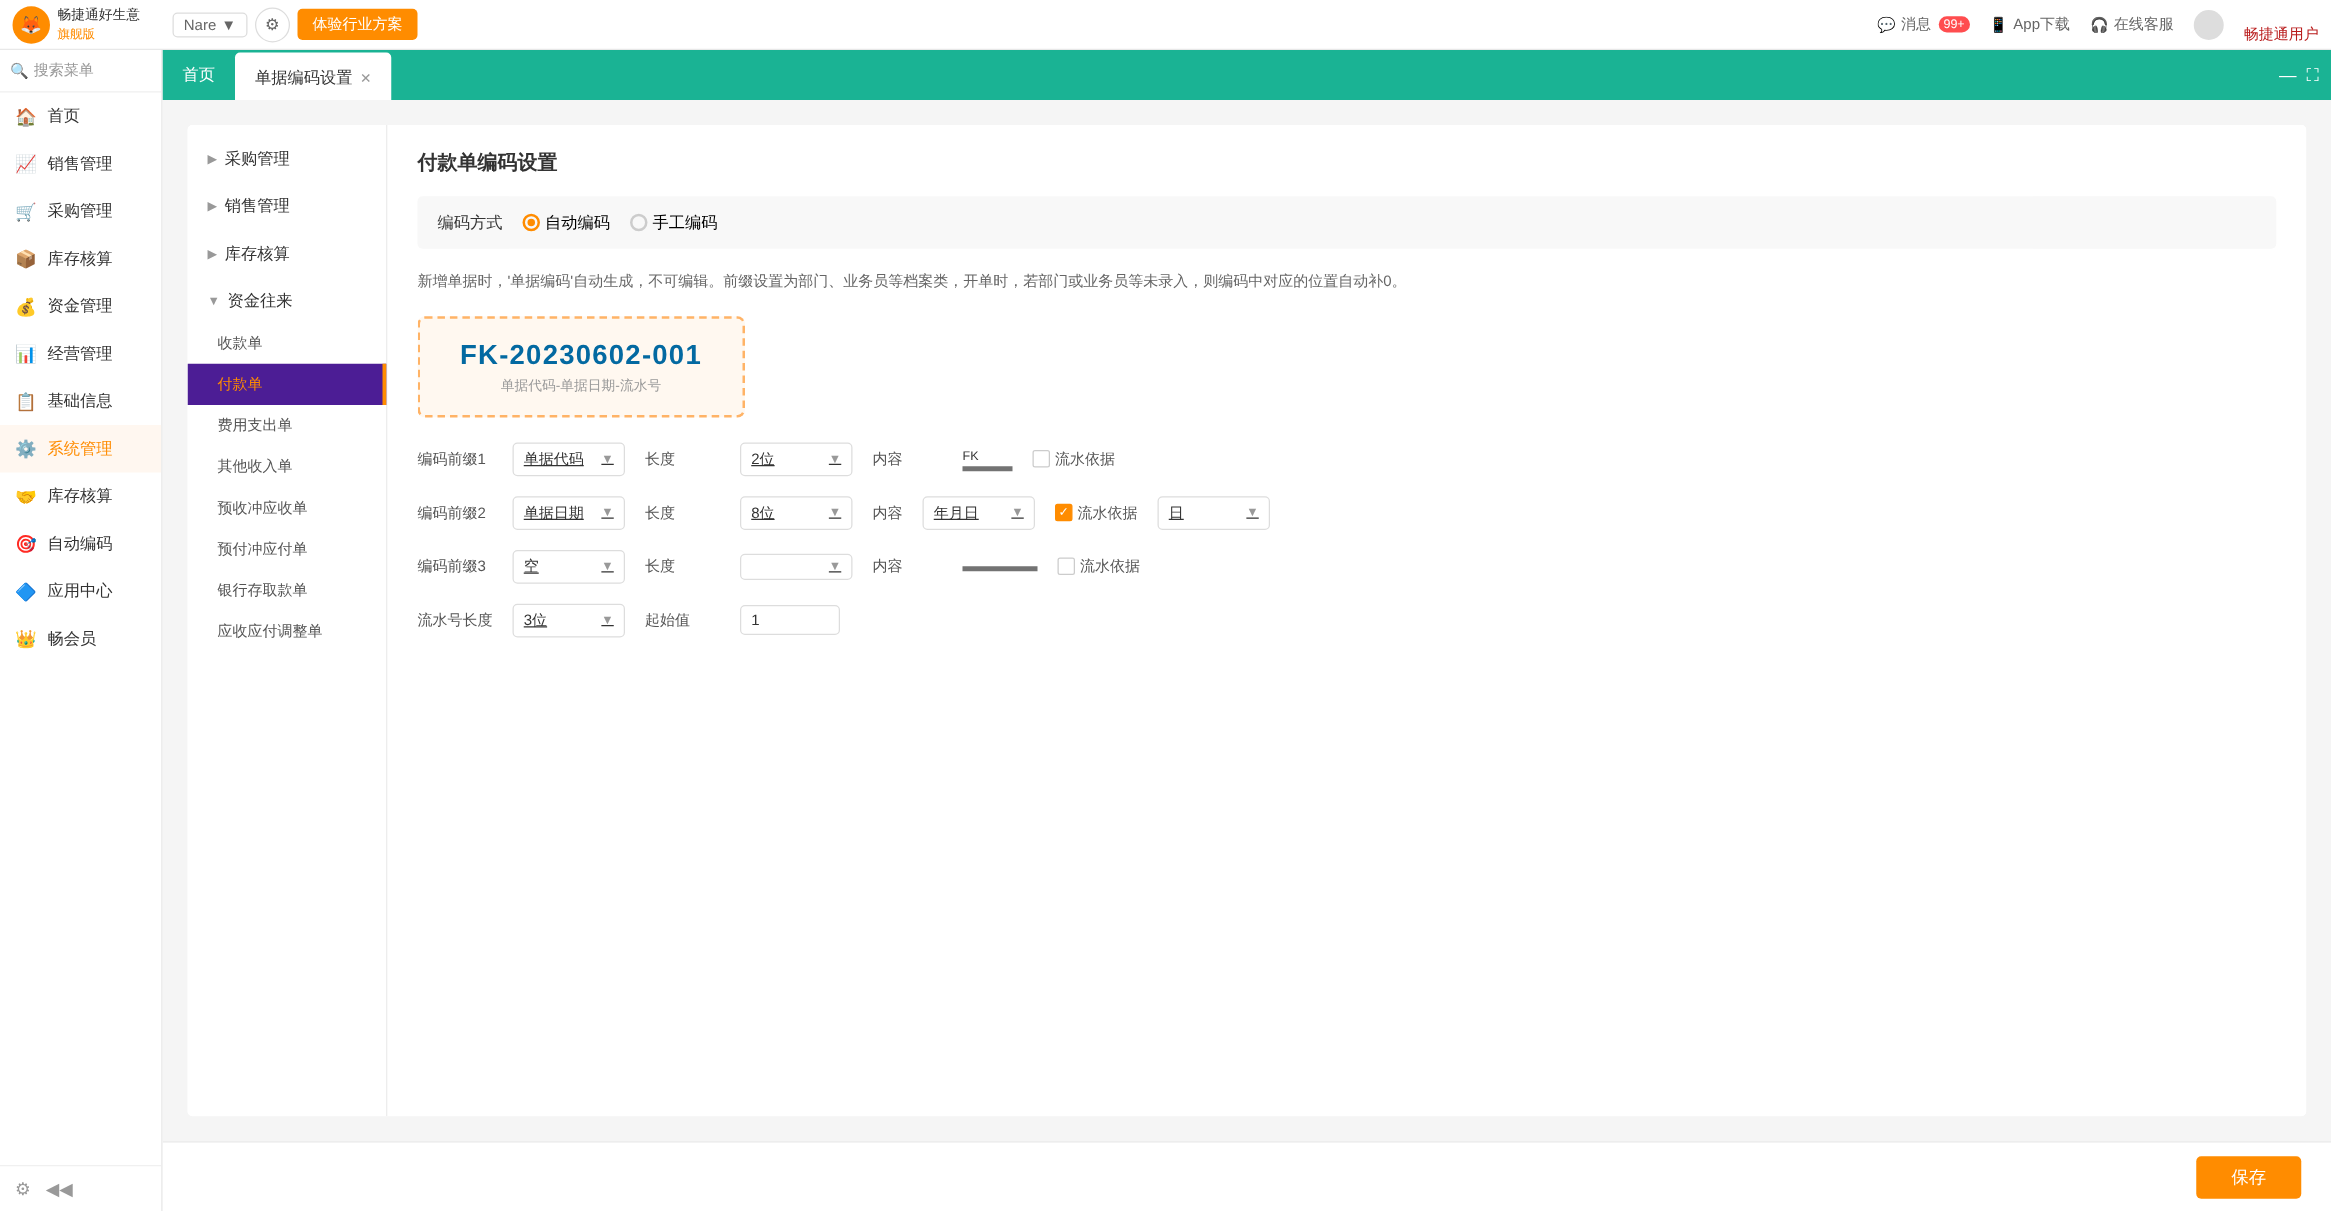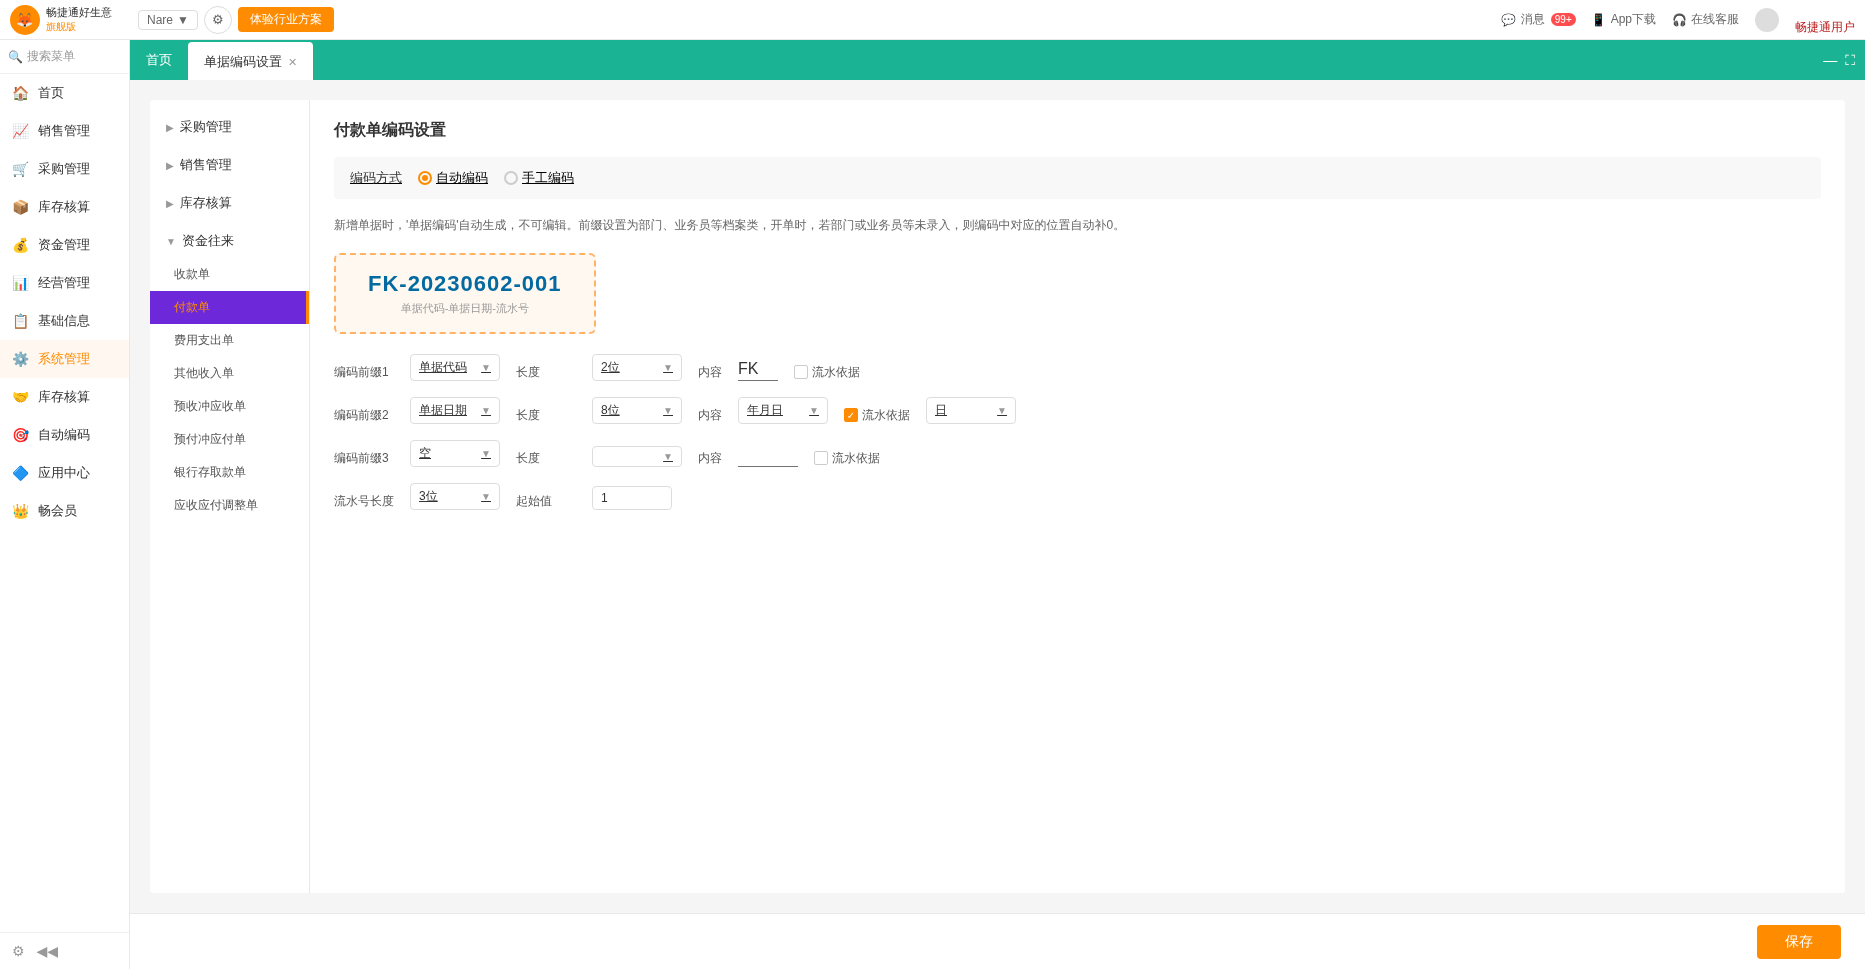--- a/index.html
+++ b/index.html
@@ -212,21 +212,21 @@
       padding: 8px 16px;
       font-size: 13px; color: #333; cursor: pointer;
       font-weight: 500;
     }
     .sub-nav-header .arrow { font-size: 10px; color: #999; }
     .sub-nav-item {
       padding: 8px 24px;
       font-size: 12px; color: #555; cursor: pointer;
     }
     .sub-nav-item.active {
-      background: #6d28d9;
+      background: #4c1d95;
       color: #ff8c00;
       font-weight: 500;
       border-right: 3px solid #ff8c00;
     }
 
     
     .main-panel {
       flex: 1;
       padding: 20px 24px;
       overflow-y: auto;
@@ -237,21 +237,20 @@
       margin-bottom: 16px;
     }
 
     
     .encode-method {
       display: flex; align-items: center; gap: 16px;
       padding: 12px 16px;
       background: #f8f8f8;
       border-radius: 4px;
       margin-bottom: 16px;
-      text-decoration: underline;
     }
     .encode-method-label { font-size: 13px; color: #333; font-weight: 500; }
     .radio-option { display: flex; align-items: center; gap: 4px; cursor: pointer; font-size: 13px; }
     .radio-dot {
       width: 14px; height: 14px;
       border-radius: 50%;
       border: 2px solid #ccc;
       display: flex; align-items: center; justify-content: center;
     }
     .radio-dot.selected { border-color: #ff8c00; }
@@ -290,41 +289,41 @@
       font-size: 13px; color: #555;
     }
     .checkbox-box {
       width: 14px; height: 14px;
       border: 1px solid #ccc; border-radius: 2px;
       display: flex; align-items: center; justify-content: center;
     }
 
     
     .form-row {
-      display: flex; align-items: flex-end; gap: 16px;
+      display: flex; align-items: center; gap: 16px;
       margin-bottom: 16px;
     }
     .form-label { font-size: 12px; color: #555; white-space: nowrap; min-width: 60px; }
     .form-select {
       border: 1px solid #ddd; border-radius: 4px;
       padding: 4px 8px; font-size: 12px; color: #333;
       display: flex; align-items: center; gap: 4px;
       cursor: pointer; background: #fff; min-width: 90px; text-decoration: underline;
     }
     .form-select .chevron { font-size: 10px; color: #999; margin-left: auto; }
     .form-input {
       border: 1px solid #ddd; border-radius: 4px;
       padding: 4px 8px; font-size: 12px; color: #333;
       background: #fff; min-width: 60px;
     }
     .form-content-label { font-size: 12px; color: #555; white-space: nowrap; }
     .form-content-value {
-      font-size: 16px; color: #333;
-      border-bottom: 1px solid #737373;
-      min-width: 40px; padding: 2px 0;
+      font-size: 10px; color: #333;
+      border-bottom: 4px solid #737373;
+      min-width: 40px; padding: 2px 0; margin-left: 32px;
     }
 
     .checkbox-inline {
       display: flex; align-items: center; gap: 4px;
       font-size: 12px; color: #555;
     }
     .checkbox-checked {
       width: 14px; height: 14px;
       background: #ff8c00; border: 1px solid #ff8c00;
       border-radius: 2px;

